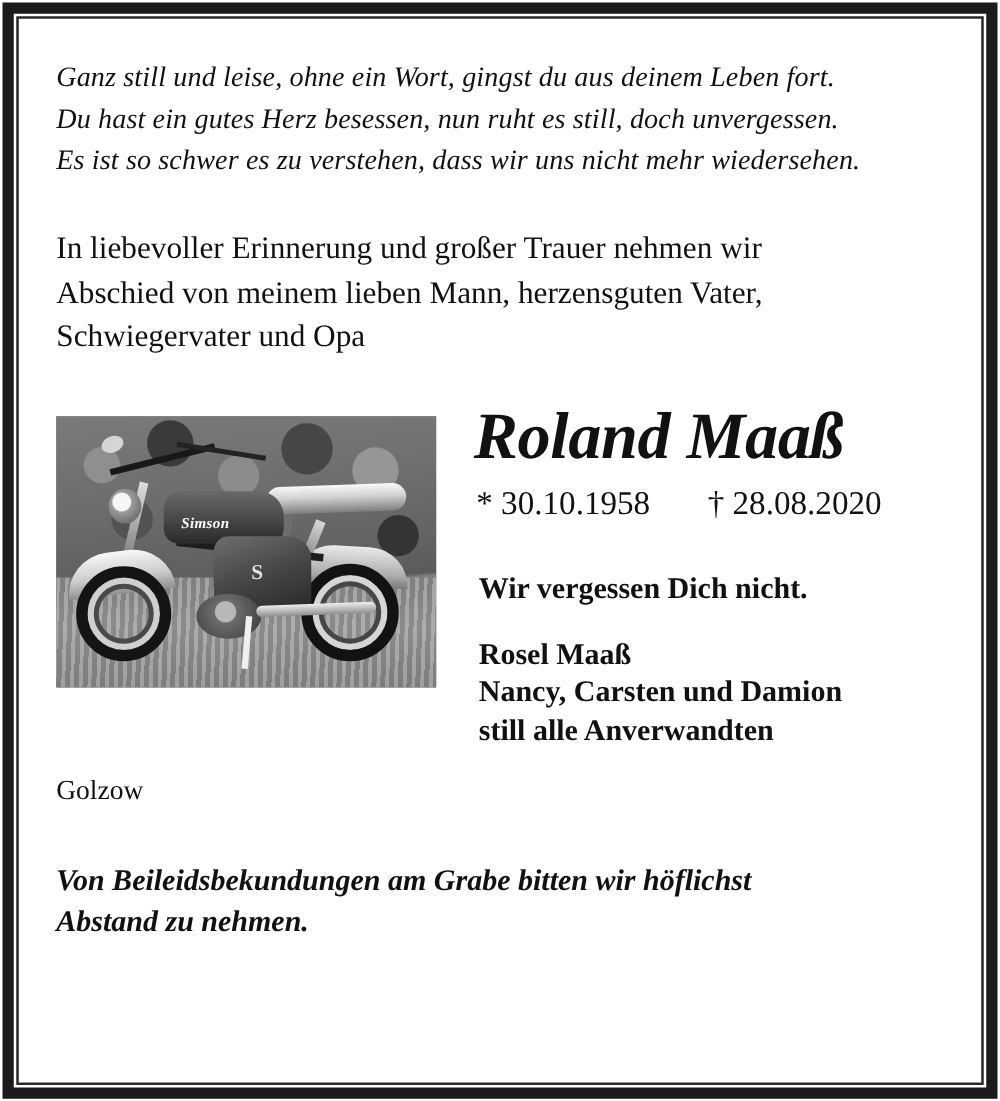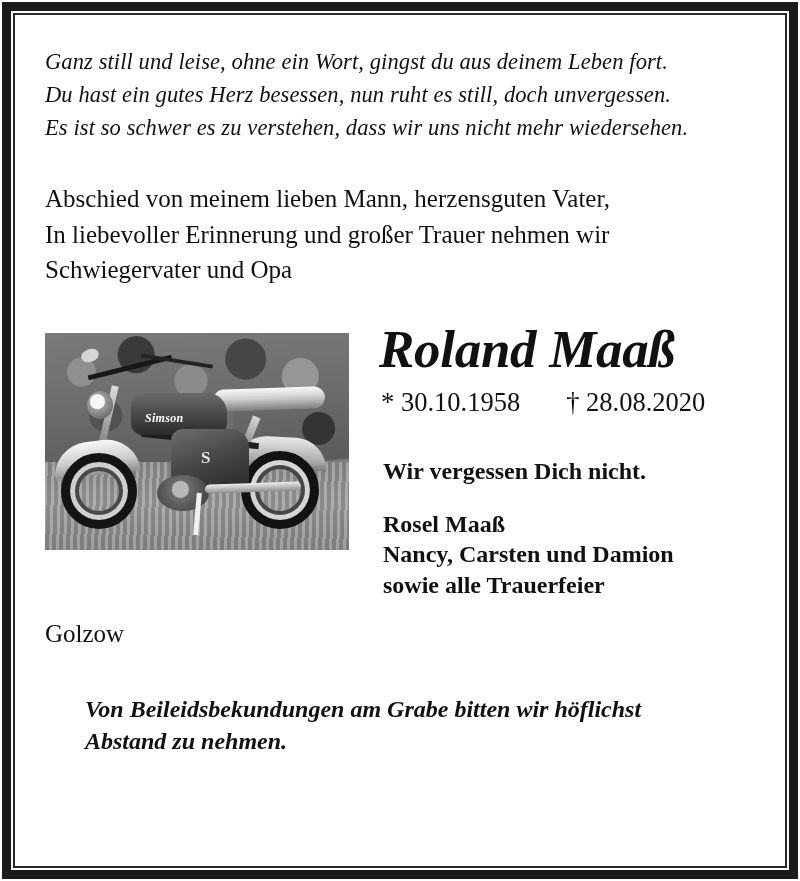--- a/index.html
+++ b/index.html
@@ -257,60 +257,60 @@
   .survivors {
     font-size: 24px;
     font-weight: 700;
     line-height: 1.28;
     margin-top: 24px;
     margin-left: 10px;
   }
   .survivors div { white-space: nowrap; }
 
   .place {
-    font-size: 25px;
+    font-size: 22px;
     line-height: 1.2;
     margin-top: 18px;
   }
 
   .service {
     font-size: 25px;
     line-height: 1.42;
     margin-top: 43px;
   }
   .service div { white-space: nowrap; }
 
   .closing {
     font-size: 24px;
     font-style: italic;
     font-weight: 700;
     line-height: 1.36;
     margin-top: 44px;
   }
-  .closing div { white-space: nowrap; margin-left: 40px; }
+  .closing div { white-space: nowrap; }
 </style>
 </head>
 <body>
 
 <div class="notice">
 
   <div class="frame-outer"></div>
   <div class="frame-inner"></div>
 
   <div class="content">
 
     <div class="poem">
       <div>Ganz still und leise, ohne ein Wort, gingst du aus deinem Leben fort.</div>
       <div>Du hast ein gutes Herz besessen, nun ruht es still, doch unvergessen.</div>
       <div>Es ist so schwer es zu verstehen, dass wir uns nicht mehr wiedersehen.</div>
     </div>
 
     <div class="intro">
+      <div>In liebevoller Erinnerung und großer Trauer nehmen wir</div>
       <div>Abschied von meinem lieben Mann, herzensguten Vater,</div>
-      <div>In liebevoller Erinnerung und großer Trauer nehmen wir</div>
       <div>Schwiegervater und Opa</div>
     </div>
 
     <div class="middle">
 
       <div class="photo-wrap">
         <div class="photo">
           <div class="ph-foliage"></div>
           <div class="ph-ground"></div>
           <div class="ph-fender-r"></div>
@@ -335,21 +335,21 @@
         </div>
       </div>
 
       <div class="name-block">
         <div class="name">Roland Maaß</div>
         <div class="dates"><span>*</span> <span>30.10.1958</span><span class="sep"></span><span>†</span> <span>28.08.2020</span></div>
         <div class="farewell">Wir vergessen Dich nicht.</div>
         <div class="survivors">
           <div>Rosel Maaß</div>
           <div>Nancy, Carsten und Damion</div>
-          <div>sowie alle Trauerfeier</div>
+          <div>still alle Anverwandten</div>
         </div>
       </div>
 
     </div>
 
     <div class="place">Golzow</div>
 
 
     <div class="closing">
       <div>Von Beileidsbekundungen am Grabe bitten wir höflichst</div>

